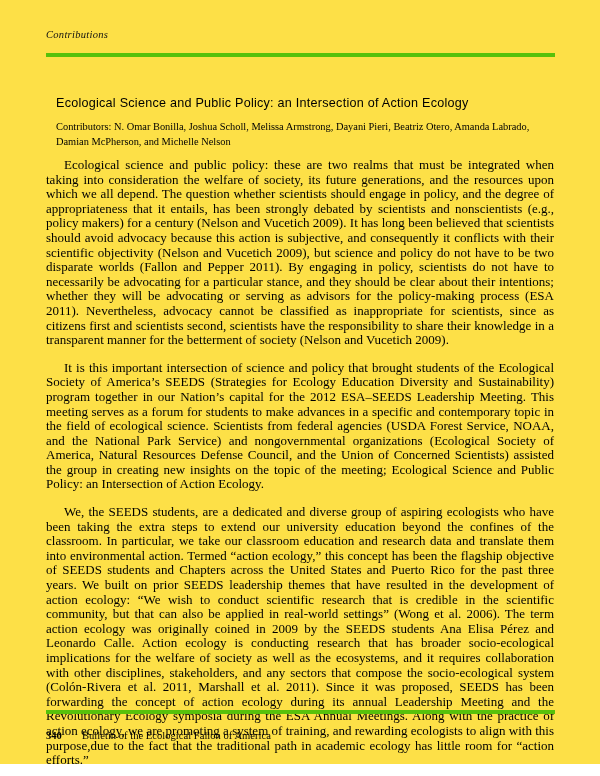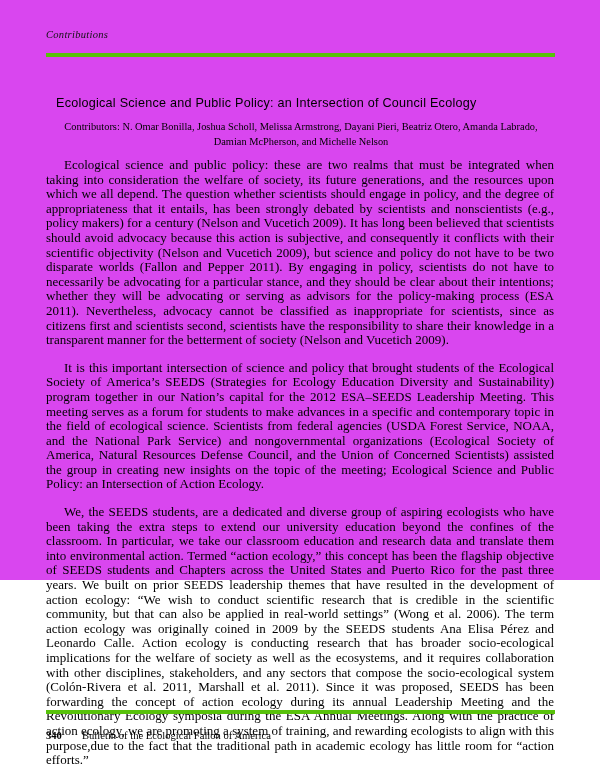--- a/index.html
+++ b/index.html
@@ -13,22 +13,22 @@
     font-family: "Liberation Serif", serif;
     color: #000000;
     position: relative;
     overflow: hidden;
   }
   .page {
     position: absolute;
     left: 0;
     top: 0;
     width: 600px;
-    height: 580px;
-    background: #d946ef;
+    height: 764px;
+    background: #fde047;
   }
 
   
   .running-head {
     position: absolute;
     left: 46px;
     top: 29px;
     font-family: "Liberation Serif", serif;
     font-style: italic;
     font-size: 10.5px;
@@ -63,21 +63,21 @@
     font-weight: 400;
     letter-spacing: 0.25px;
     color: #000;
     white-space: nowrap;
   }
   .contributors {
     position: absolute;
     left: 56px;
     top: 120px;
     width: 490px;
-    text-align: center;
+    text-align: left;
     font-family: "Liberation Serif", serif;
     font-size: 10.4px;
     line-height: 14.5px;
     color: #000;
   }
 
   
   .body-copy {
     position: absolute;
     left: 46px;
@@ -118,21 +118,21 @@
 </style>
 </head>
 <body>
 
 <div class="page">
 
   <div class="running-head">Contributions</div>
 
   <div class="rule-top" style="background: rgb(87, 193, 10);"></div>
 
-  <div class="article-title">Ecological Science and Public Policy: an Intersection of Council Ecology</div>
+  <div class="article-title">Ecological Science and Public Policy: an Intersection of Action Ecology</div>
 
   <div class="contributors">Contributors: N. Omar Bonilla, Joshua Scholl, Melissa Armstrong, Dayani Pieri, Beatriz Otero, Amanda Labrado, Damian McPherson, and Michelle Nelson</div>
 
   <div class="body-copy">
     <p>Ecological science and public policy: these are two realms that must be integrated when taking into consideration the welfare of society, its future generations, and the resources upon which we all depend. The question whether scientists should engage in policy, and the degree of appropriateness that it entails, has been strongly debated by scientists and nonscientists (e.g., policy makers) for a century (Nelson and Vucetich 2009). It has long been believed that scientists should avoid advocacy because this action is subjective, and consequently it conflicts with their scientific objectivity (Nelson and Vucetich 2009), but science and policy do not have to be two disparate worlds (Fallon and Pepper 2011). By engaging in policy, scientists do not have to necessarily be advocating for a particular stance, and they should be clear about their intentions; whether they will be advocating or serving as advisors for the policy-making process (ESA 2011). Nevertheless, advocacy cannot be classified as inappropriate for scientists, since as citizens first and scientists second, scientists have the responsibility to share their knowledge in a transparent manner for the betterment of society (Nelson and Vucetich 2009).</p>
     <p>It is this important intersection of science and policy that brought students of the Ecological Society of America’s SEEDS (Strategies for Ecology Education Diversity and Sustainability) program together in our Nation’s capital for the 2012 ESA–SEEDS Leadership Meeting. This meeting serves as a forum for students to make advances in a specific and contemporary topic in the field of ecological science. Scientists from federal agencies (USDA Forest Service, NOAA, and the National Park Service) and nongovernmental organizations (Ecological Society of America, Natural Resources Defense Council, and the Union of Concerned Scientists) assisted the group in creating new insights on the topic of the meeting; Ecological Science and Public Policy: an Intersection of Action Ecology.</p>
     <p>We, the SEEDS students, are a dedicated and diverse group of aspiring ecologists who have been taking the extra steps to extend our university education beyond the confines of the classroom. In particular, we take our classroom education and research data and translate them into environmental action. Termed “action ecology,” this concept has been the flagship objective of SEEDS students and Chapters across the United States and Puerto Rico for the past three years. We built on prior SEEDS leadership themes that have resulted in the development of action ecology: “We wish to conduct scientific research that is credible in the scientific community, but that can also be applied in real-world settings” (Wong et al. 2006). The term action ecology was originally coined in 2009 by the SEEDS students Ana Elisa Pérez and Leonardo Calle. Action ecology is conducting research that has broader socio-ecological implications for the welfare of society as well as the ecosystems, and it requires collaboration with other disciplines, stakeholders, and any sectors that compose the socio-ecological system (Colón-Rivera et al. 2011, Marshall et al. 2011). Since it was proposed, SEEDS has been forwarding the concept of action ecology during its annual Leadership Meeting and the Revolutionary Ecology symposia during the ESA Annual Meetings. Along with the practice of action ecology, we are promoting a system of training, and rewarding ecologists to align with this purpose,due to the fact that the traditional path in academic ecology has little room for “action efforts.”</p>
   </div>
 
   <div class="rule-bottom" style="background: rgb(87, 193, 10);"></div>

